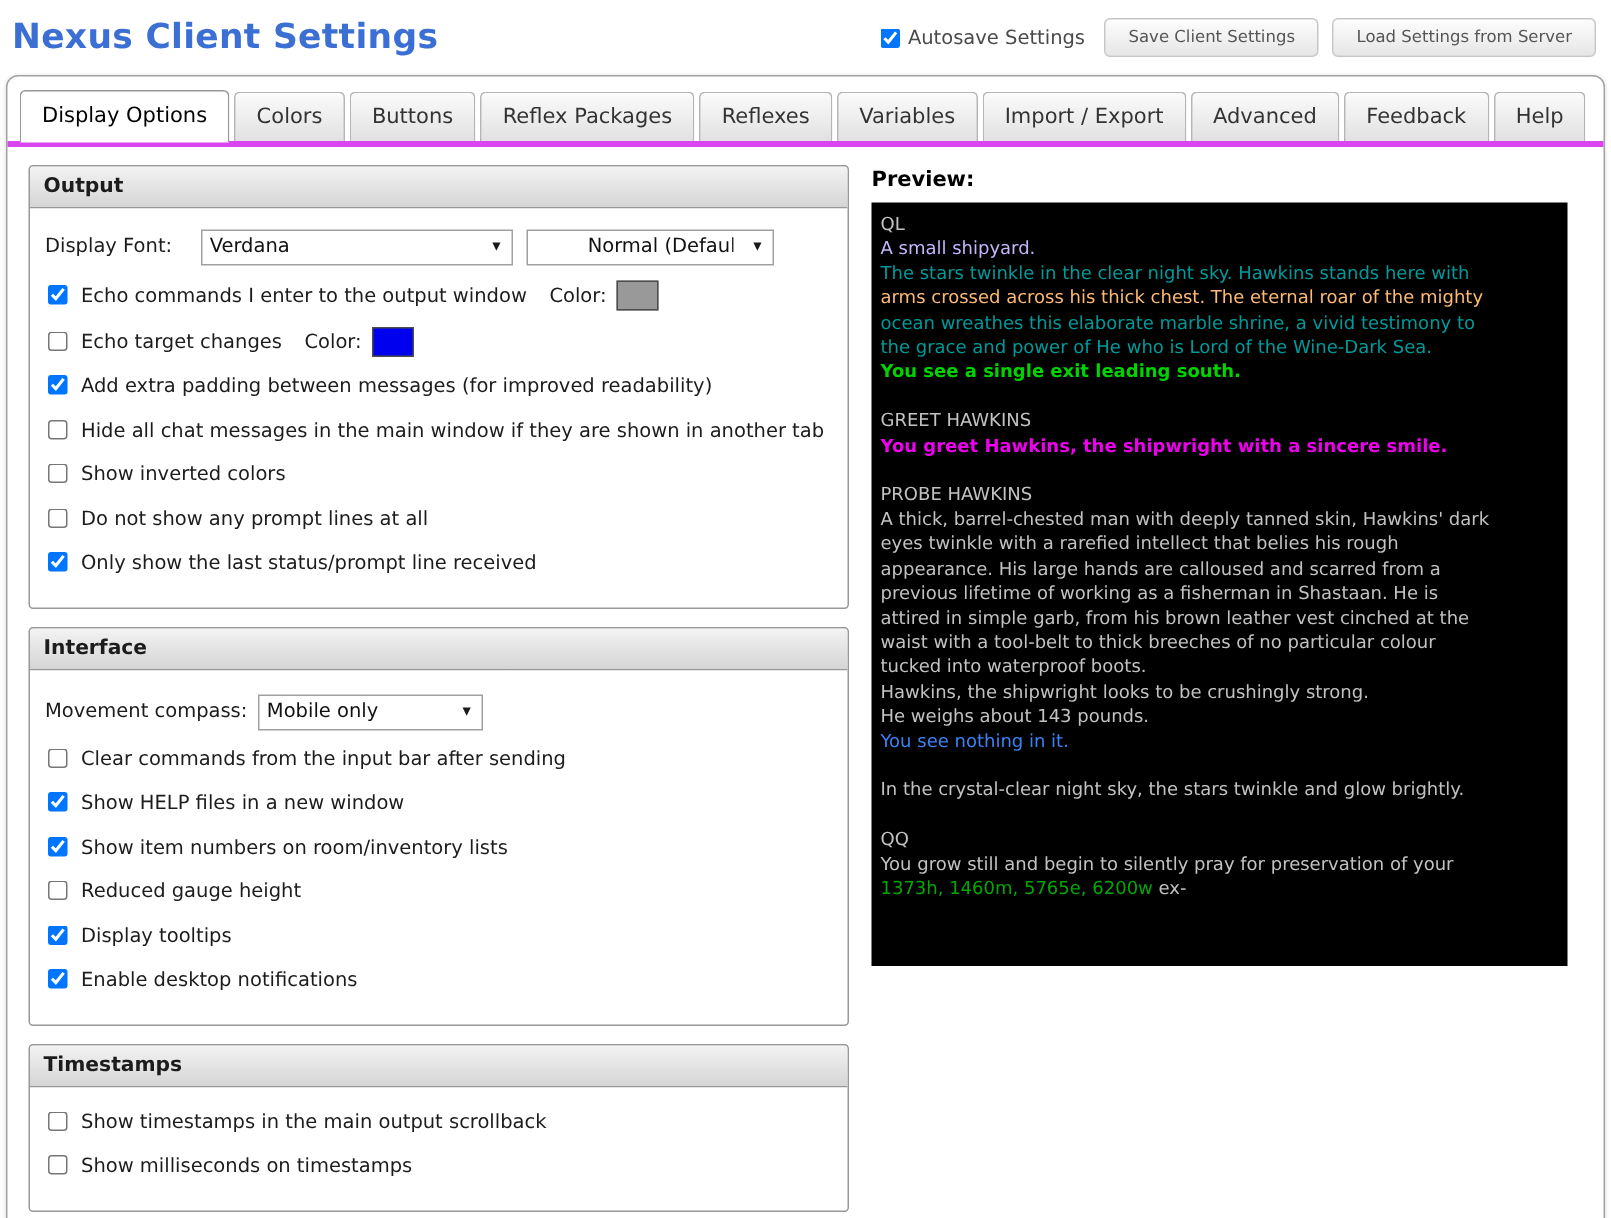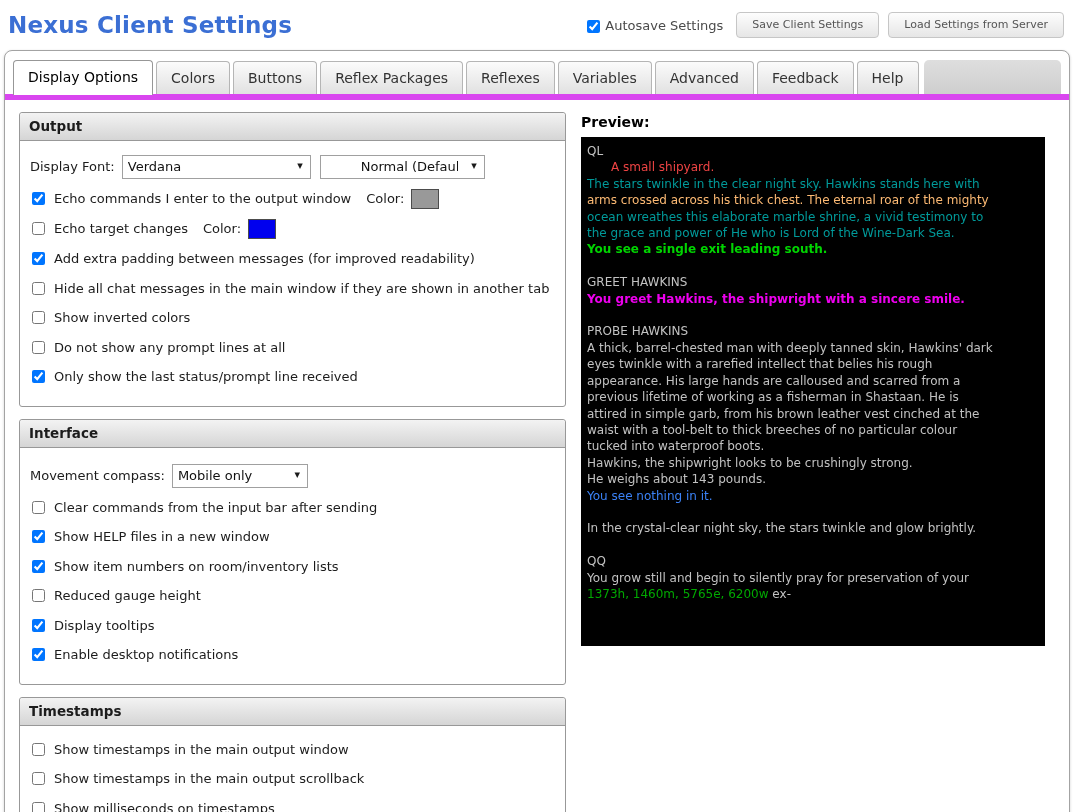--- a/index.html
+++ b/index.html
@@ -10,39 +10,39 @@
   }
 
   
   .top {
     display:flex; align-items:center; padding:10px 10px 10px 8px; height:50px;
   }
   .page-title {
     color:#3b6fd4; font-size:23px; font-weight:bold; letter-spacing:0.2px;
   }
   .top-right { margin-left:auto; display:flex; align-items:center; gap:9px; }
-  .autosave { display:flex; align-items:flex-end; gap:5px; font-size:13px; color:#4a4a4a; margin-right:4px; cursor:default; }
+  .autosave { display:flex; align-items:center; gap:5px; font-size:13px; color:#4a4a4a; margin-right:4px; cursor:default; }
   .autosave input { width:13px; height:13px; margin:0; }
   .btn {
     font-family:"DejaVu Sans","Liberation Sans",sans-serif;
     font-size:11px; color:#555;
     background:linear-gradient(#fdfdfd,#e6e6e6);
     border:1px solid #c6c6c6; border-radius:4px;
     padding:5px 15px 6px; cursor:pointer; white-space:nowrap;
   }
 
   
   .container {
     margin:0 4px; border:1px solid #a3a3a3; border-radius:8px;
     min-height:740px; background:#fff;
     box-shadow:0 1px 3px rgba(0,0,0,.18);
   }
   .tabbar {
     display:flex; align-items:flex-end;
-    padding:9px 8px 0 8px; border-bottom:6px solid #d946ef;
+    padding:9px 8px 0 8px; border-bottom:4px solid #d946ef;
   }
   .tab {
     font-size:14px; color:#333; padding:8px 14px 8px;
     border:1px solid #b5b5b5; border-bottom:none;
     border-radius:4px 4px 0 0;
     background:linear-gradient(#fbfbfb,#e1e1e1);
     margin-right:3px; white-space:nowrap; cursor:pointer;
   }
   .tab.active {
     background:#fff; color:#000; border-color:#979797;
@@ -81,23 +81,23 @@
     content:"▾"; position:absolute; right:8px; top:50%; transform:translateY(-52%);
     font-size:11px; color:#1a1a1a; pointer-events:none;
   }
   select {
     appearance:none; -webkit-appearance:none;
     font-family:"DejaVu Sans","Liberation Sans",sans-serif;
     font-size:13px; color:#111; background:#fff;
     border:1px solid #a0a0a0; border-radius:0;
     padding:2px 26px 3px 5px; height:24px;
   }
-  select.w-font { width:189px; }
+  select.w-font { width:208px;margin-left:12px; }
   select.w-style { width:165px;padding-left:40px; }
-  select.w-compass { width:136px; }
+  select.w-compass { width:150px; }
 
   
   .preview-title { font-size:14px; font-weight:bold; color:#000; margin:2px 0 7px; }
   .terminal {
     background:#000; width:464px; height:509px;
     padding:6px 6px; overflow:hidden;
     font-family:"DejaVu Sans","Liberation Sans",sans-serif;
     font-size:12px; line-height:16.4px;
   }
   .terminal .line { white-space:pre-wrap; min-height:16.4px; word-break:break-word; }
@@ -118,20 +118,21 @@
 </div>
 
 <div class="container">
   <div class="tabbar">
       <div class="tab active">Display Options</div>
       <div class="tab">Colors</div>
       <div class="tab">Buttons</div>
       <div class="tab">Reflex Packages</div>
       <div class="tab">Reflexes</div>
       <div class="tab">Variables</div>
+      <div class="tab">Import / Export</div>
       <div class="tab">Advanced</div>
       <div class="tab">Feedback</div>
       <div class="tab">Help</div>
       <div class="tab-filler"></div>
     </div>
 
   <div class="content">
     <div class="left-col">
 
       <div class="section">
@@ -166,34 +167,33 @@
               <label class="row opt"><input type="checkbox" checked="" style=""><span>Display tooltips</span></label>
               <label class="row opt"><input type="checkbox" checked="" style=""><span>Enable desktop notifications</span></label>
             </div>
         </div>
       </div>
 
       <div class="section">
         <div class="section-header">Timestamps</div>
         <div class="section-body">
           <div>
-              <label class="row opt"><input type="checkbox" style=""><span>Show timestamps in the main output window</span></label>
               <label class="row opt"><input type="checkbox" style=""><span>Show timestamps in the main output scrollback</span></label>
               <label class="row opt"><input type="checkbox" style=""><span>Show milliseconds on timestamps</span></label>
             </div>
         </div>
       </div>
 
     </div>
 
     <div class="right-col">
       <div class="preview-title">Preview:</div>
       <div class="terminal">
           <div class="line"><span style="color: rgb(194, 194, 194);">QL</span></div>
-          <div class="line"><span style="color: #ef4444; margin-left: 24px;">A small shipyard.</span></div>
+          <div class="line"><span style="color: #c4b5fd;">A small shipyard.</span></div>
           <div class="line"><span style="color: rgb(0, 154, 154);">The stars twinkle in the clear night sky. Hawkins stands here with</span></div>
           <div class="line"><span style="color: #fdba74;">arms crossed across his thick chest. The eternal roar of the mighty</span></div>
           <div class="line"><span style="color: rgb(0, 154, 154);">ocean wreathes this elaborate marble shrine, a vivid testimony to</span></div>
           <div class="line"><span style="color: rgb(0, 154, 154);">the grace and power of He who is Lord of the Wine-Dark Sea.</span></div>
           <div class="line"><span style="color: rgb(0, 212, 0); font-weight: bold;">You see a single exit leading south.</span></div>
           <div class="line">&nbsp;</div>
           <div class="line"><span style="color: rgb(194, 194, 194);">GREET HAWKINS</span></div>
           <div class="line"><span style="color: rgb(238, 0, 238); font-weight: bold;">You greet Hawkins, the shipwright with a sincere smile.</span></div>
           <div class="line">&nbsp;</div>
           <div class="line"><span style="color: rgb(194, 194, 194);">PROBE HAWKINS</span></div>

